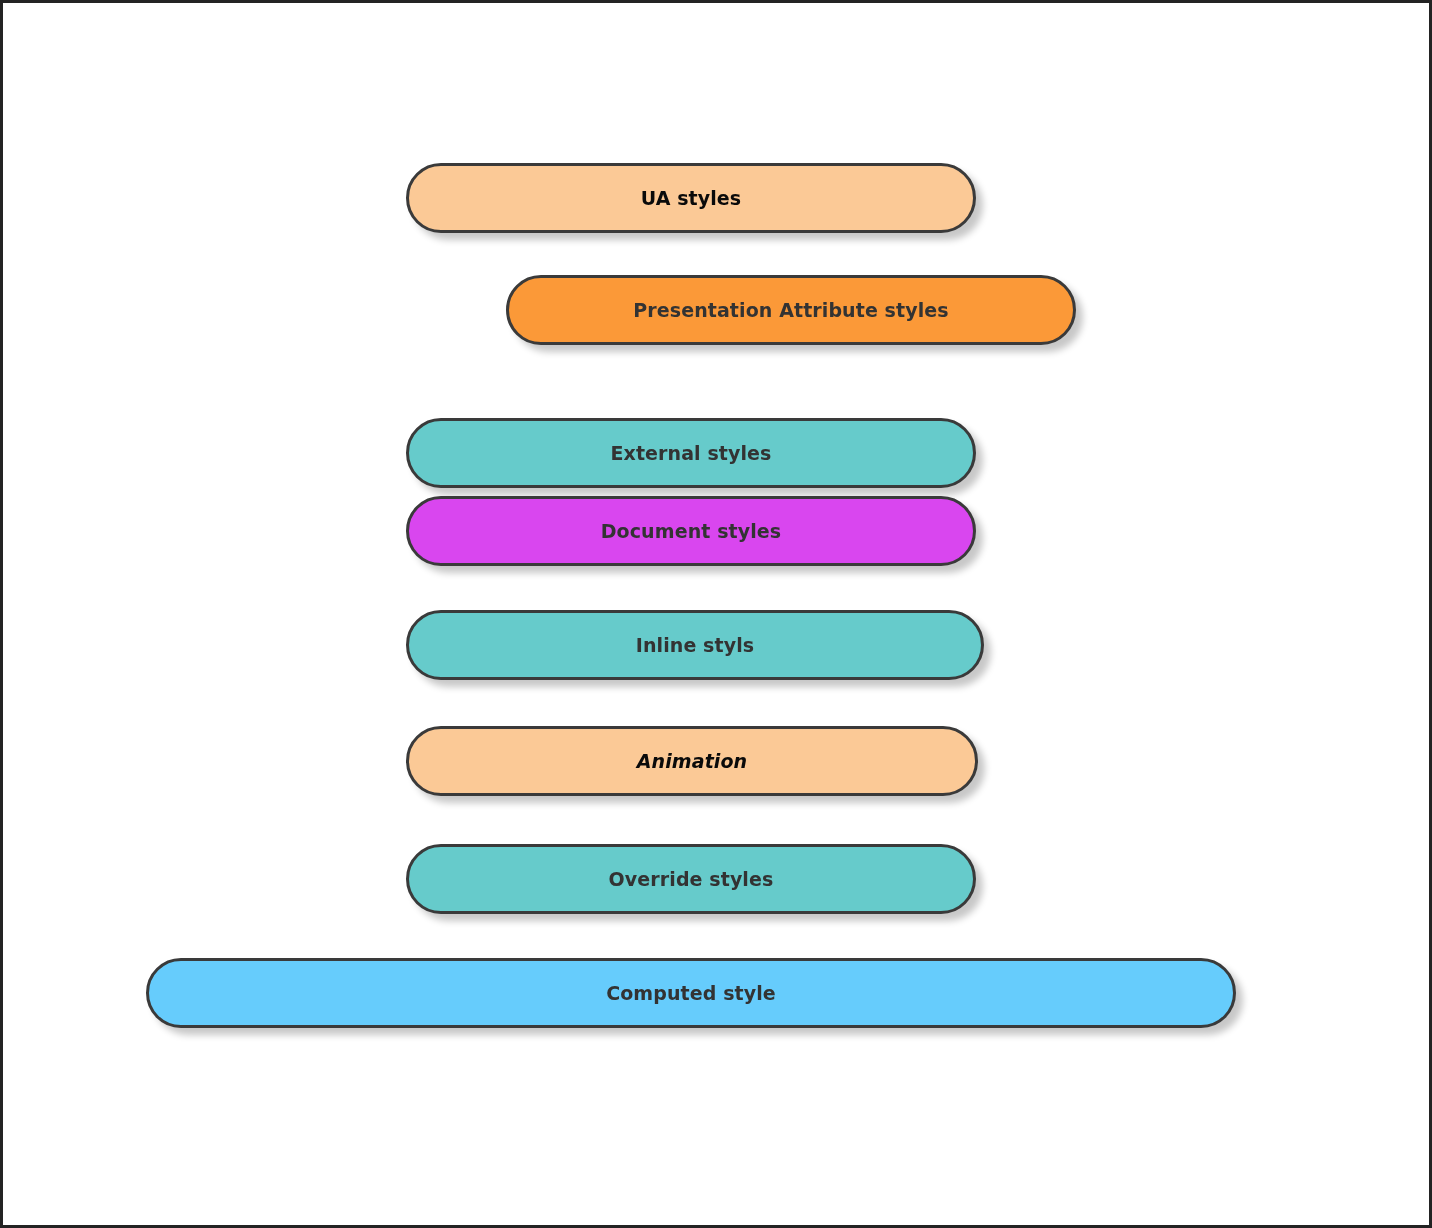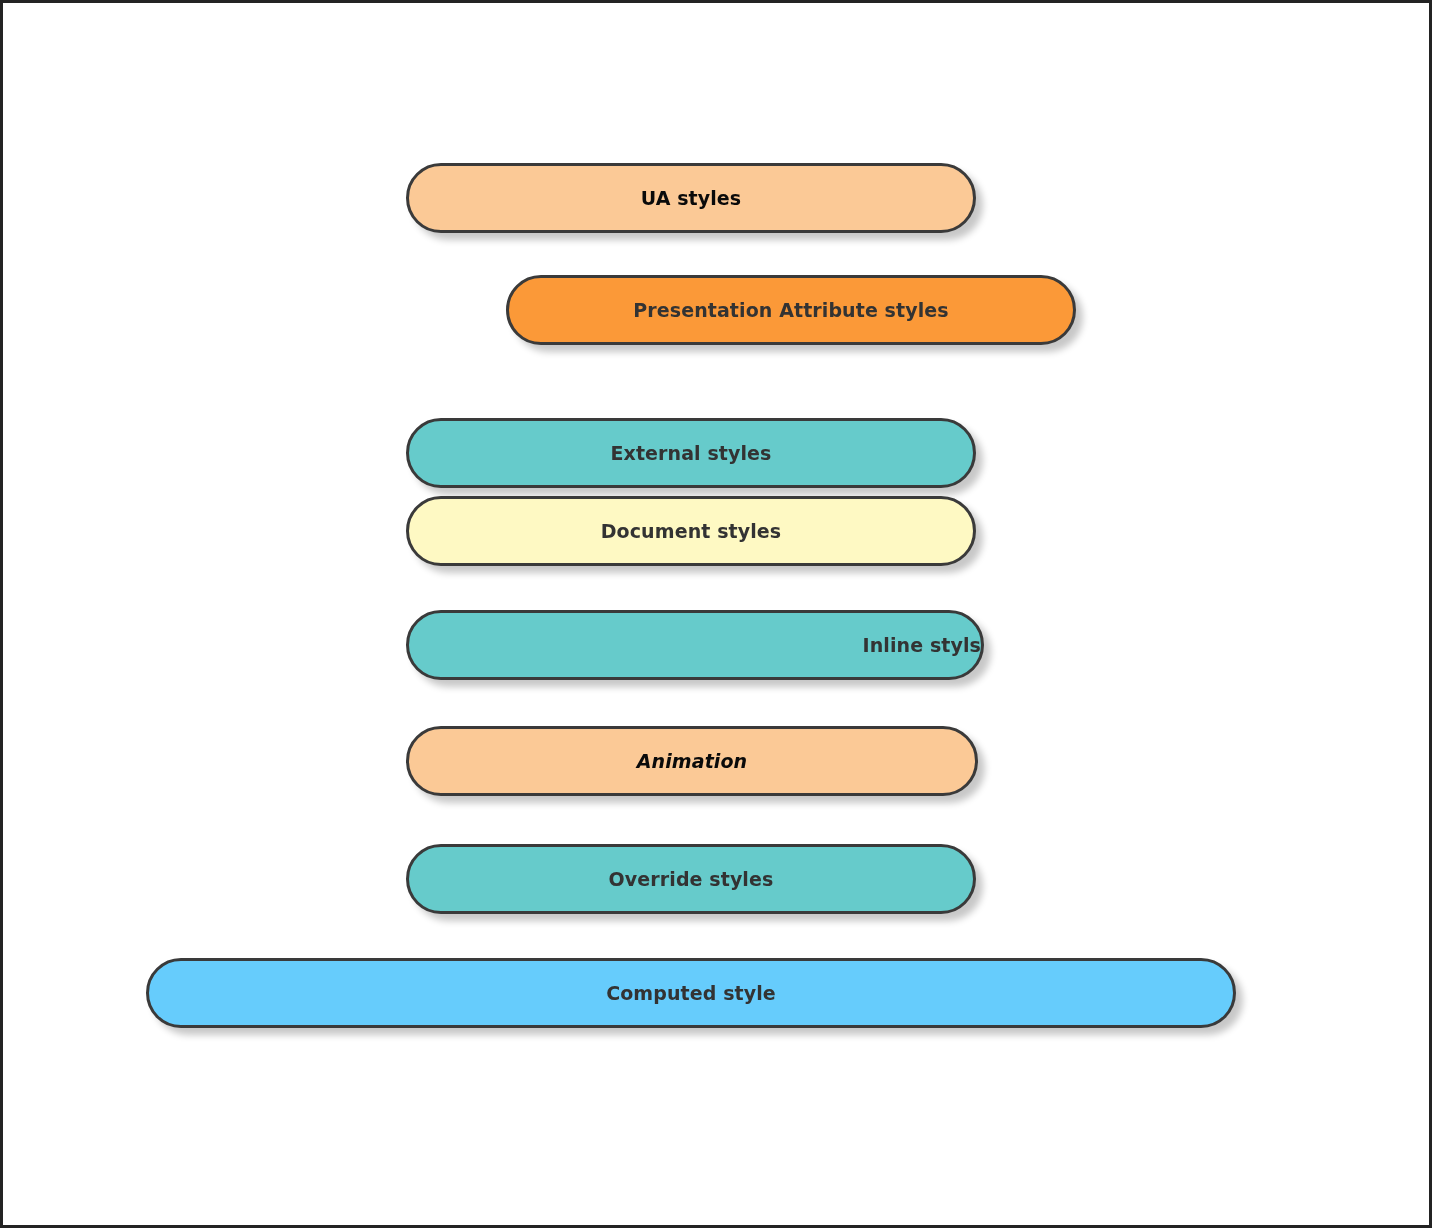--- a/index.html
+++ b/index.html
@@ -63,24 +63,24 @@
   <div id="pill-stack">
       <div class="pill black-text" style="left: 403px; top: 160px; width: 570px; background: rgb(251, 201, 150);">
         <span class="pill-label">UA styles</span>
       </div>
       <div class="pill dark-text" style="left: 503px; top: 272px; width: 570px; background: rgb(251, 153, 56);">
         <span class="pill-label">Presentation Attribute styles</span>
       </div>
       <div class="pill dark-text" style="left: 403px; top: 383px; width: 570px; background: rgb(102, 203, 203); margin-top: 32px;">
         <span class="pill-label">External styles</span>
       </div>
-      <div class="pill dark-text" style="left: 403px; top: 493px; width: 570px; background: #fef9c3;">
+      <div class="pill dark-text" style="left: 403px; top: 493px; width: 570px; background: #d946ef;">
         <span class="pill-label">Document styles</span>
       </div>
-      <div class="pill dark-text" style="left: 403px; top: 607px; width: 578px; background: rgb(102, 203, 203); justify-content: flex-end;">
+      <div class="pill dark-text" style="left: 403px; top: 607px; width: 578px; background: rgb(102, 203, 203);">
         <span class="pill-label">Inline styls</span>
       </div>
       <div class="pill black-text" style="left: 403px; top: 723px; width: 572px; background: rgb(251, 201, 150); font-style: italic;">
         <span class="pill-label">Animation</span>
       </div>
       <div class="pill dark-text" style="left: 403px; top: 841px; width: 570px; background: rgb(102, 203, 203);">
         <span class="pill-label">Override styles</span>
       </div>
       <div class="pill dark-text" style="left: 143px; top: 955px; width: 1090px; background: rgb(102, 204, 252); align-items: center;">
         <span class="pill-label">Computed style</span>

